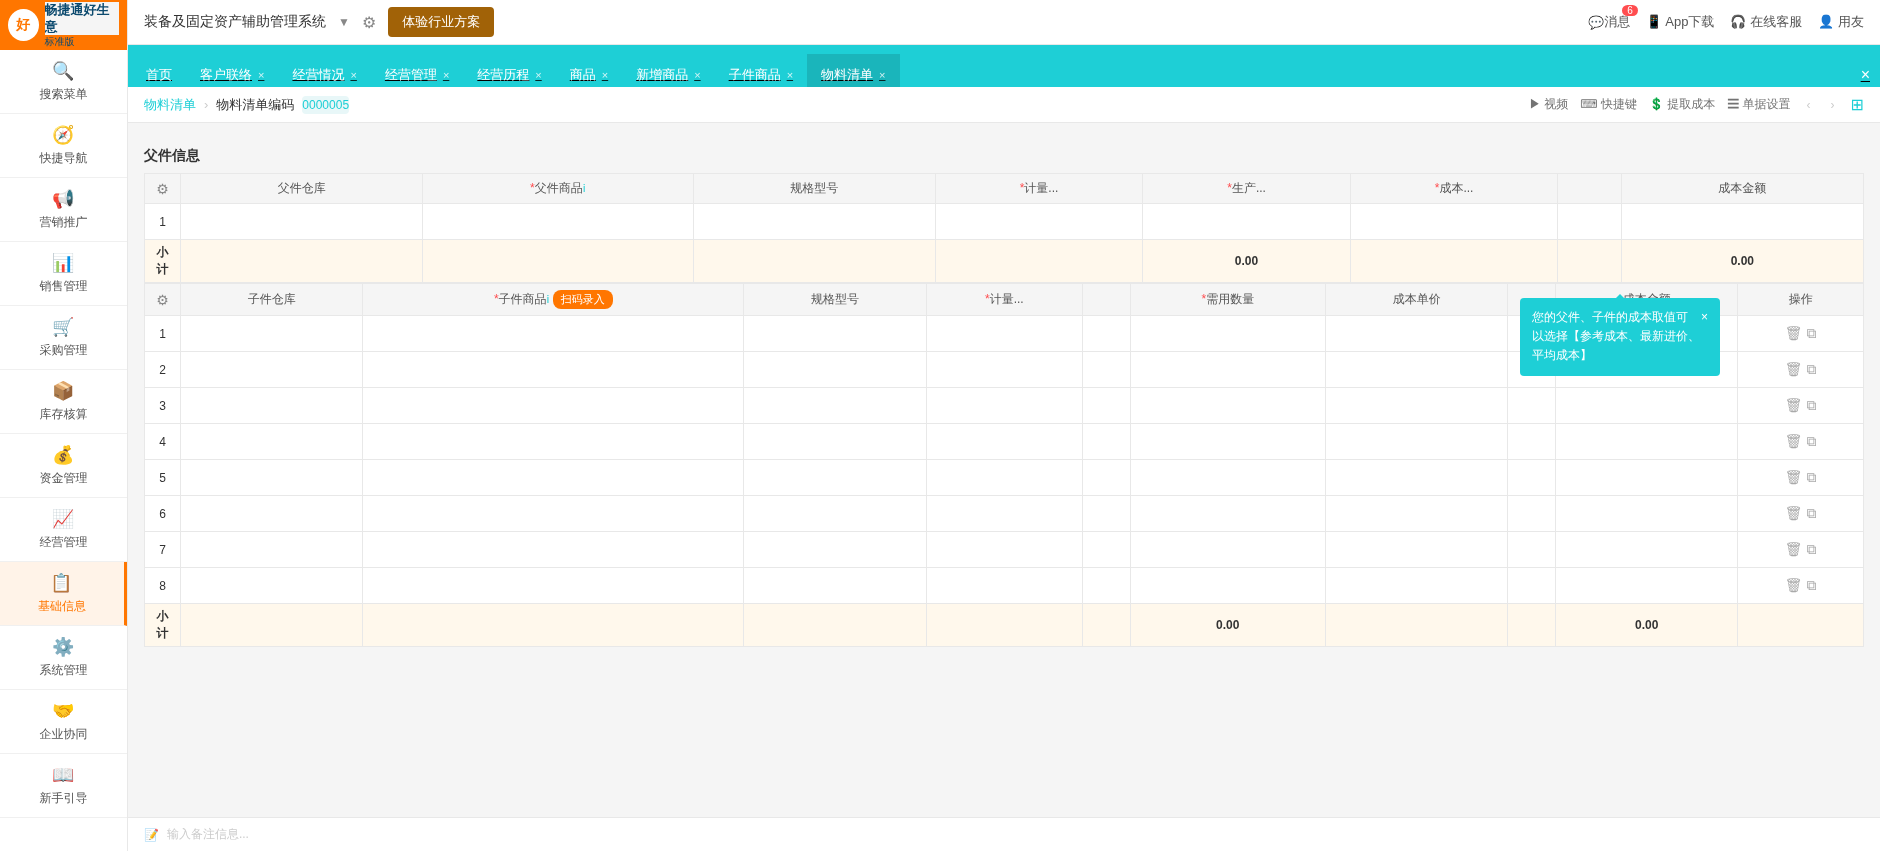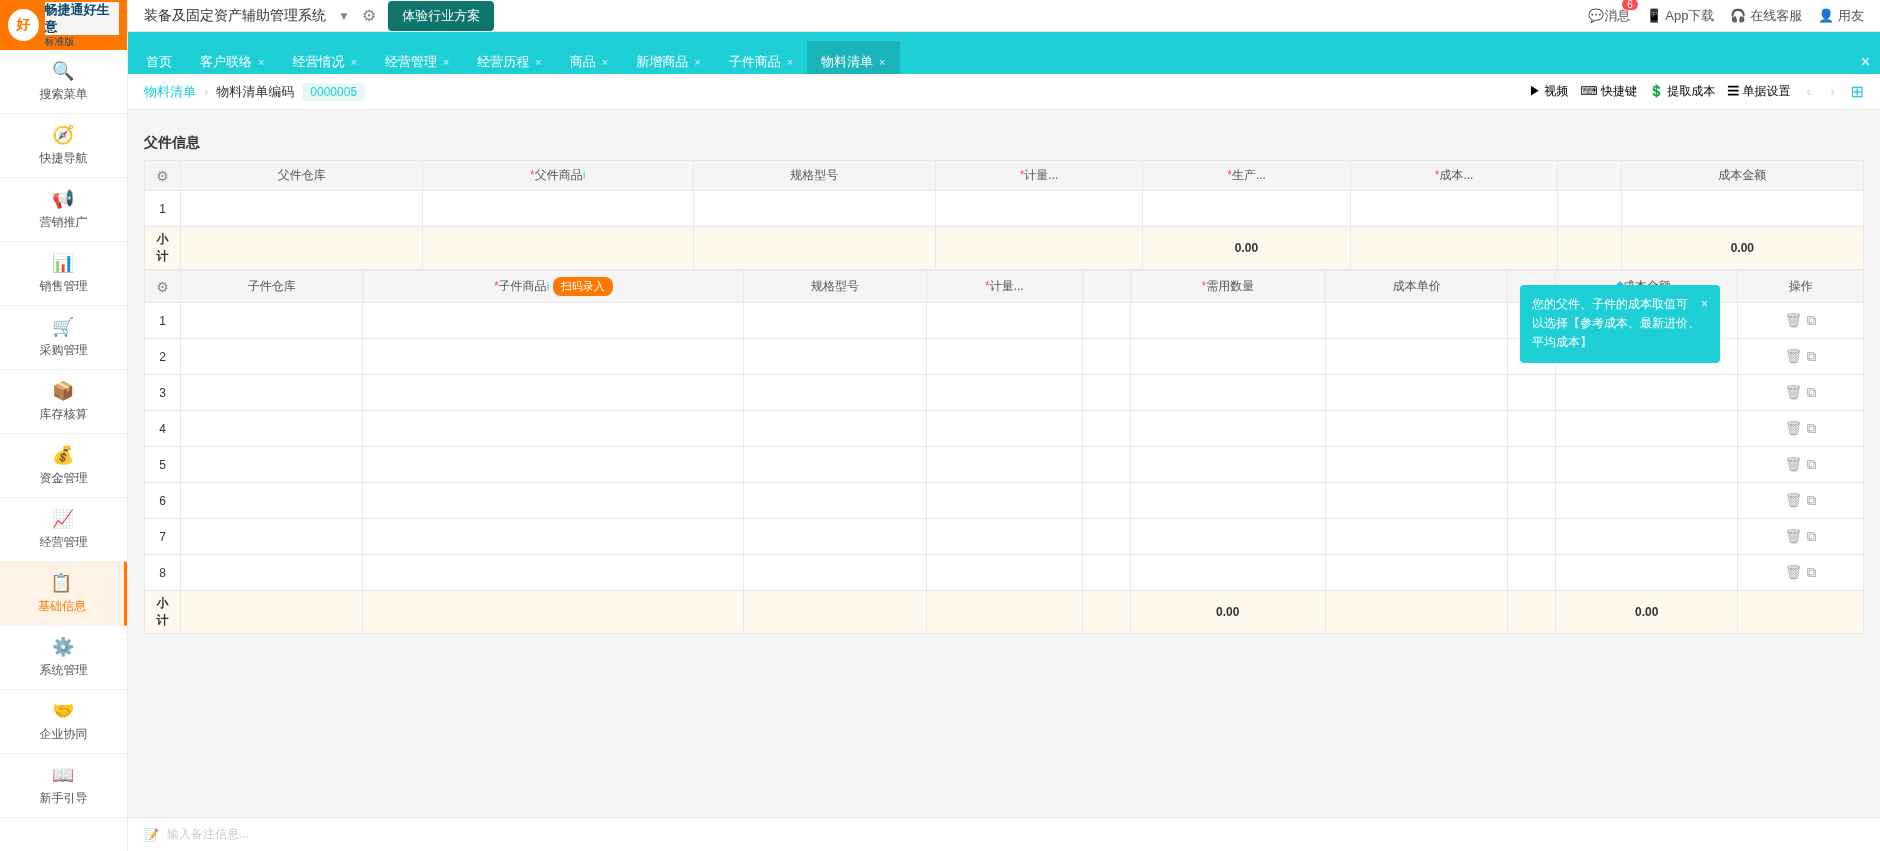--- a/index.html
+++ b/index.html
@@ -60,53 +60,54 @@
       flex: 1;
       display: flex;
       flex-direction: column;
       overflow: hidden;
       background: #f5f5f5;
     }
 
     
     .top-header {
       background: white;
-      height: 32px;
+      height: 45px;
       display: flex;
       align-items: center;
       justify-content: space-between;
       padding: 0 16px;
       border-bottom: 1px solid #e8e8e8;
       flex-shrink: 0;
     }
     .top-header-left { display: flex; align-items: center; gap: 12px; }
     .system-title { font-size: 14px; color: #333; }
     .system-select { color: #888; font-size: 12px; }
     .top-btn {
-      background: #0f766e;
+      background: #a16207;
       color: white;
       border: none;
       padding: 6px 14px;
       border-radius: 4px;
       cursor: pointer;
       font-size: 13px;
     }
     .top-header-right { display: flex; align-items: center; gap: 16px; color: #555; font-size: 13px; }
     .badge-wrap { position: relative; display: inline-flex; align-items: center; }
     .badge { background: #ff4d4f; color: white; font-size: 10px; border-radius: 10px; padding: 0 4px; min-width: 16px; text-align: center; position: absolute; top: -8px; right: -8px; }
 
     
     .nav-tabs {
       background: #1ecfd6;
       display: flex;
       align-items: center;
       height: 42px;
       padding: 17px 0 0 4px;
       flex-shrink: 0;
       overflow-x: auto;
+      text-decoration: underline;
     }
     .nav-tab {
       display: flex;
       align-items: center;
       padding: 0 14px;
       height: 42px;
       color: white;
       cursor: pointer;
       font-size: 13px;
       white-space: nowrap;
@@ -130,23 +131,23 @@
       display: flex;
       align-items: center;
       gap: 8px;
       font-size: 13px;
       border-bottom: 1px solid #e8e8e8;
       flex-shrink: 0;
     }
     .breadcrumb-link { color: #1ecfd6; cursor: pointer; }
     .breadcrumb-sep { color: #ccc; }
     .breadcrumb-current { color: #333; }
-    .barcode-label { background: #e8f7f8; color: #1ecfd6; padding: 2px 8px; border-radius: 4px; font-size: 12px; }
+    .barcode-label { background: #e8f7f8; color: #1ecfd6; padding: 2px 0; border-radius: 4px; font-size: 12px; }
     .breadcrumb-right { margin-left: auto; display: flex; align-items: center; gap: 12px; color: #555; font-size: 12px; }
-    .breadcrumb-right .btn-link { color: #000000; cursor: pointer; }
+    .breadcrumb-right .btn-link { color: #737373; cursor: pointer; }
 
     
     .content {
       flex: 1;
       overflow-y: auto;
       padding: 12px 16px;
       background: #f5f5f5;
     }
 
     

